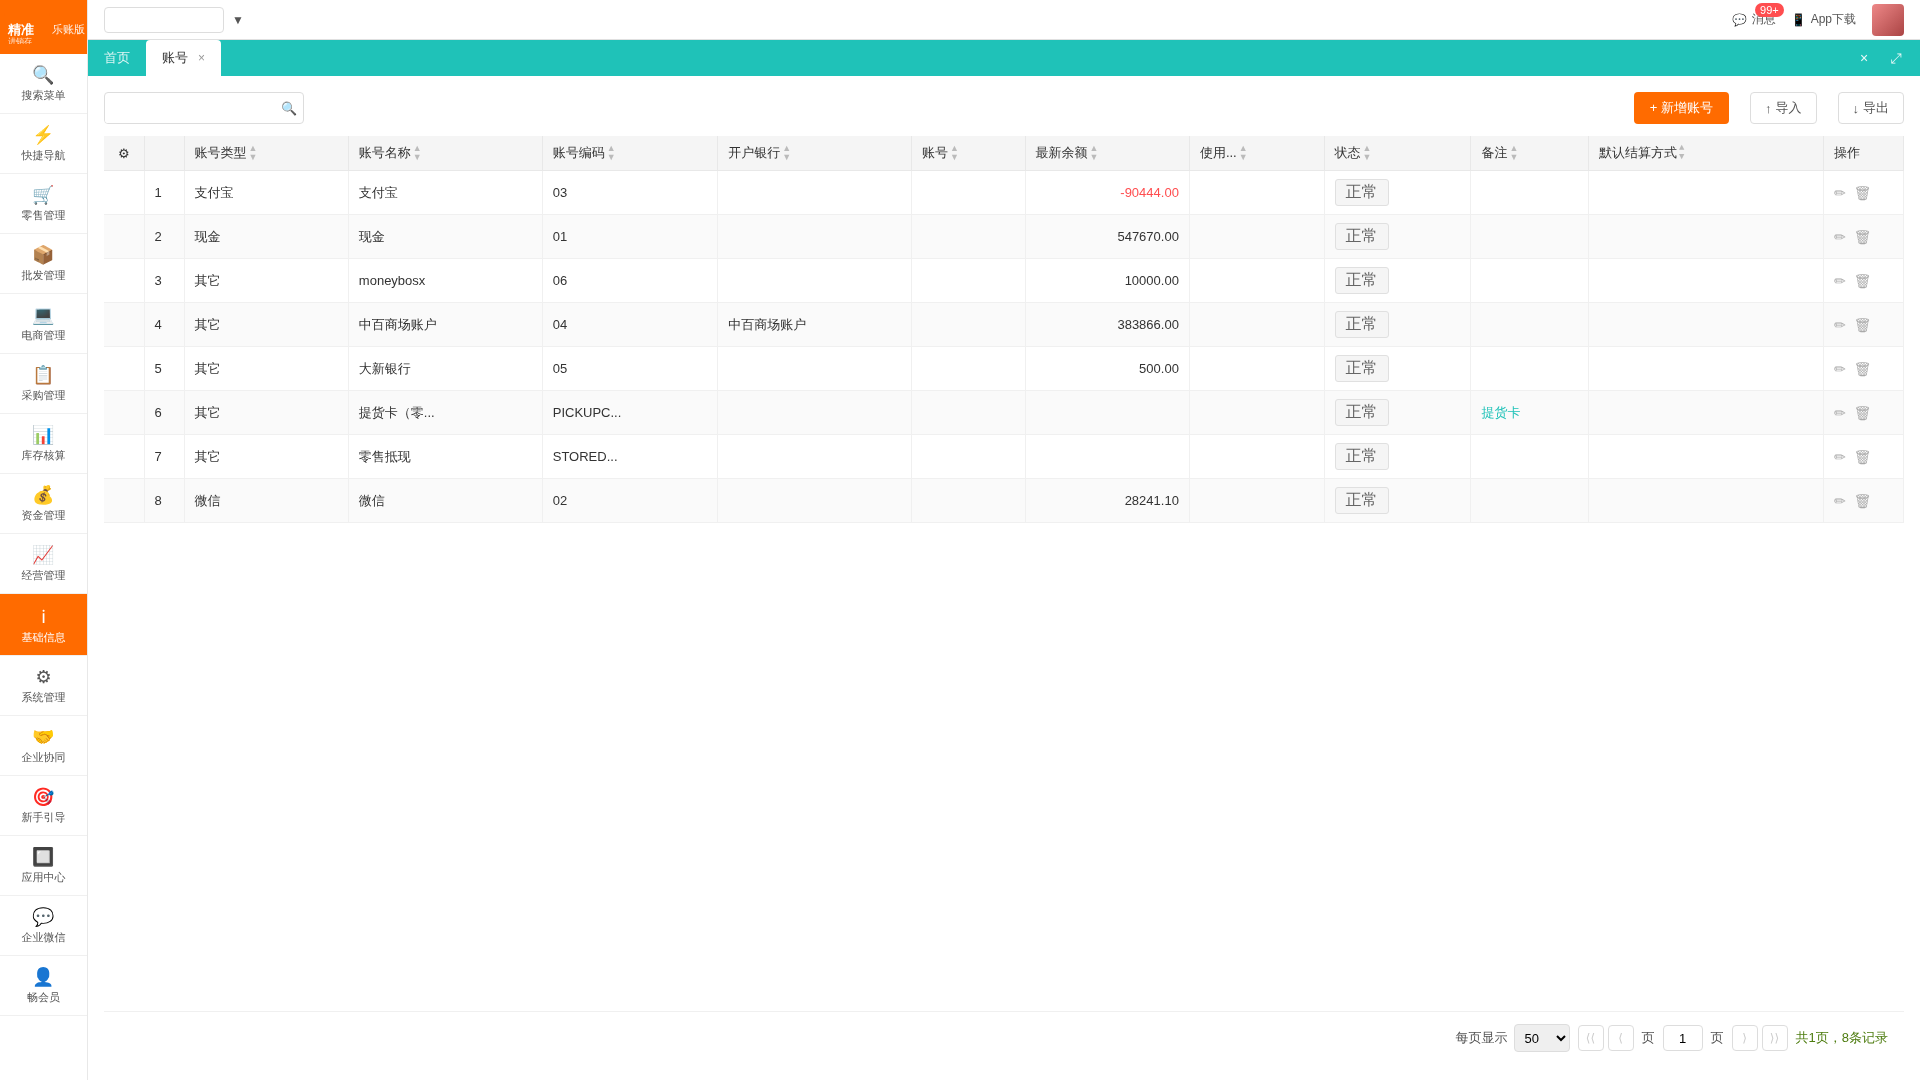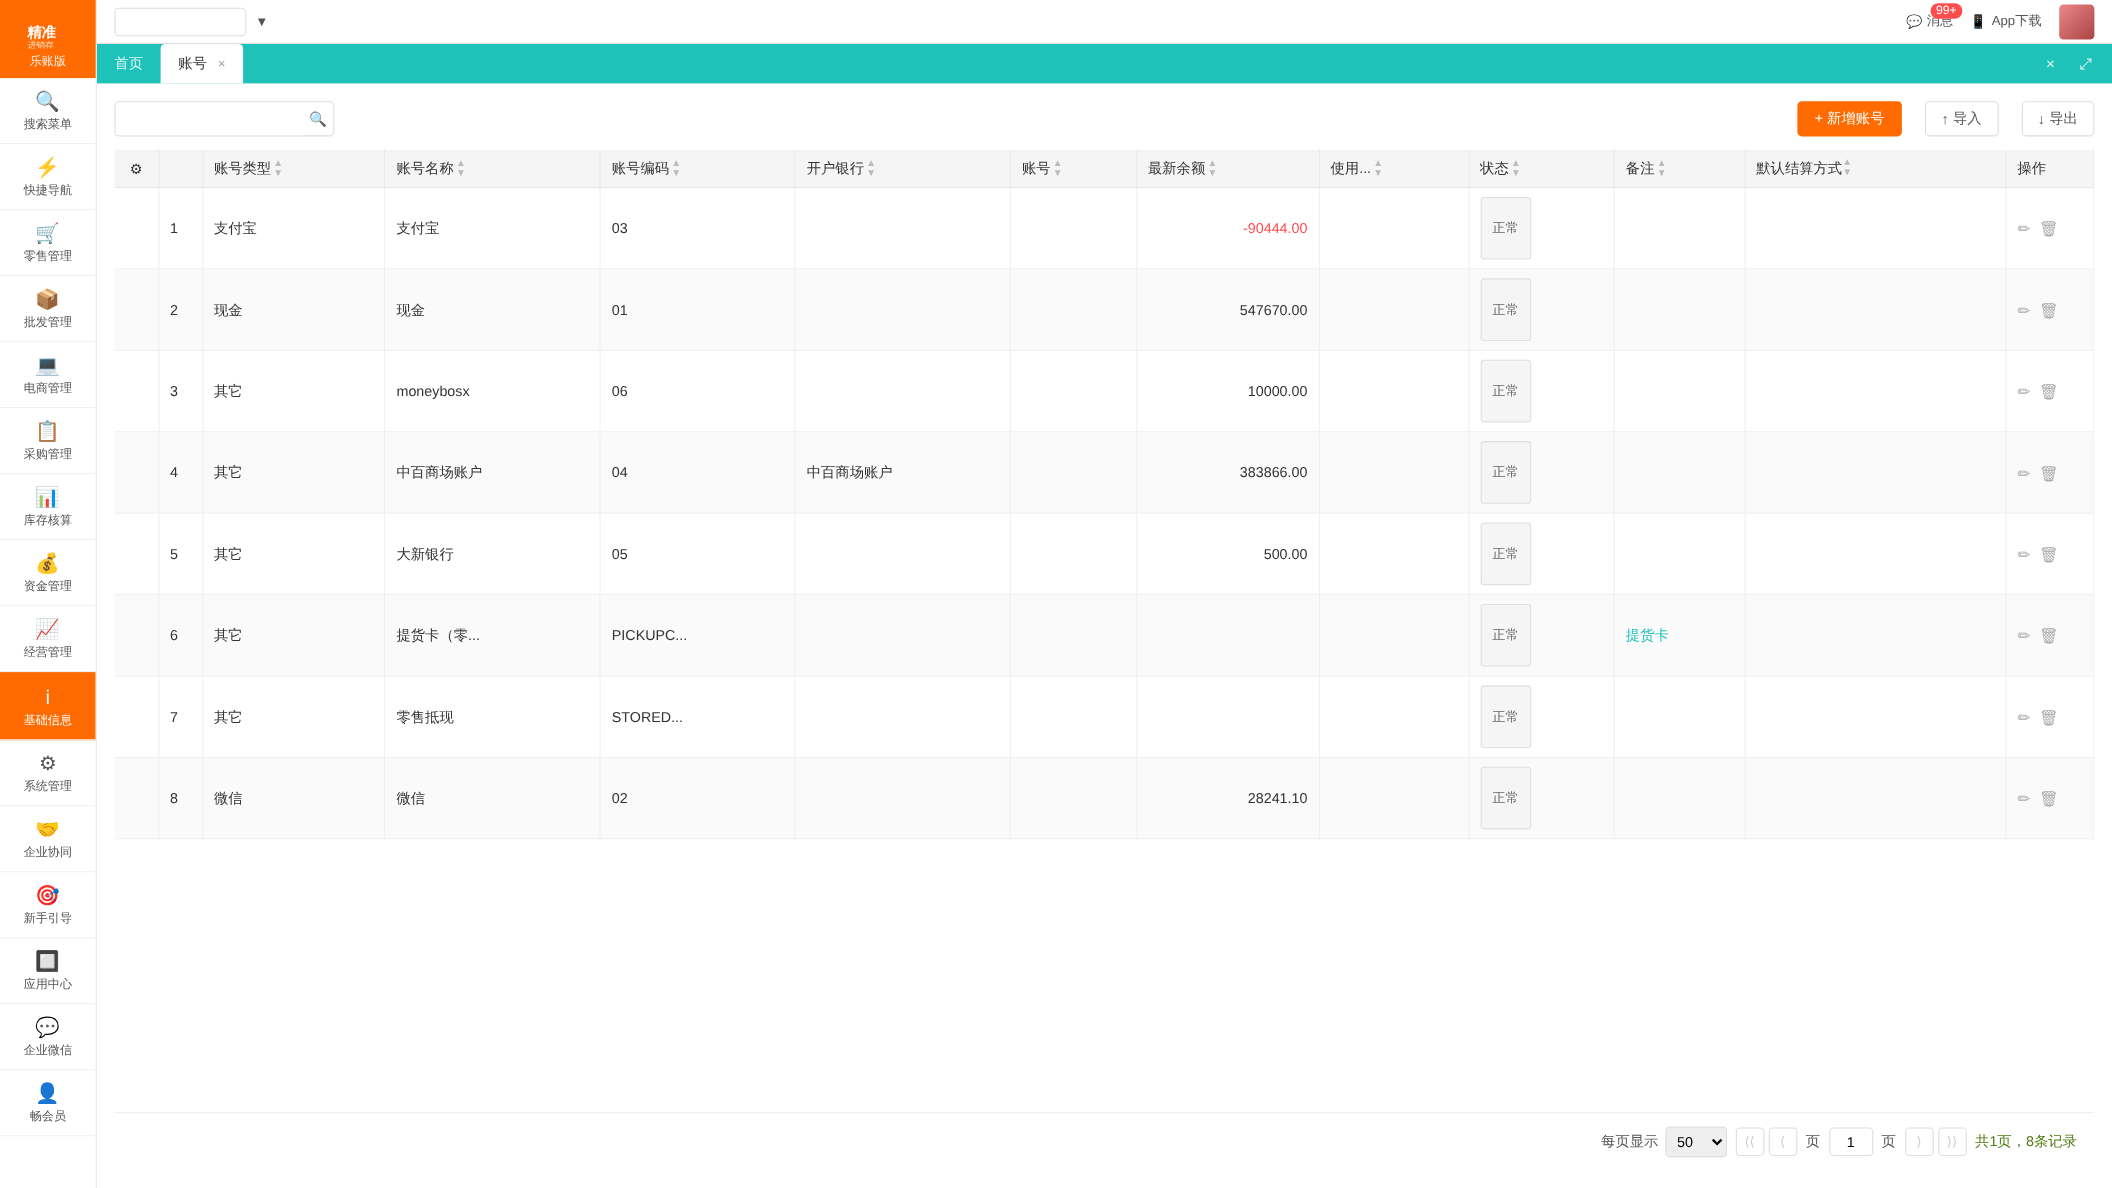--- a/index.html
+++ b/index.html
@@ -12,21 +12,21 @@
       display: flex;
       flex-direction: column;
       align-items: center;
       border-right: 1px solid #e8e8e8;
       flex-shrink: 0;
     }
     .sidebar-logo {
       width: 100%;
       background: #ff6b00;
       display: flex;
-      flex-direction: column;
+      flex-direction: row;
       align-items: center;
       justify-content: center;
       padding: 10px 0 8px;
       color: #fff;
       font-size: 11px;
     }
     .sidebar-logo-img {
       width: 50px;
       height: 36px;
       background: #ff6b00;
@@ -295,23 +295,23 @@
     .data-table tbody tr:nth-child(even) { background: #fafafa; }
     .data-table tbody td {
       padding: 8px 10px;
       border-bottom: 1px solid #f0f0f0;
       border-right: 1px solid #f0f0f0;
       color: #333;
     }
     .data-table tbody td:first-child { text-align: center; color: #999; }
     .status-badge {
       display: inline-block;
-      padding: 19px 10px;
+      padding: 2px 10px;
       border-radius: 3px;
-      font-size: 12px;
+      font-size: 16px;
       background: #f5f5f5;
       color: #666;
       border: 1px solid #e0e0e0;
     }
     .status-normal { background: #f5f5f5; color: #666; }
     .action-icons {
       display: flex;
       gap: 8px;
       align-items: center;
     }

